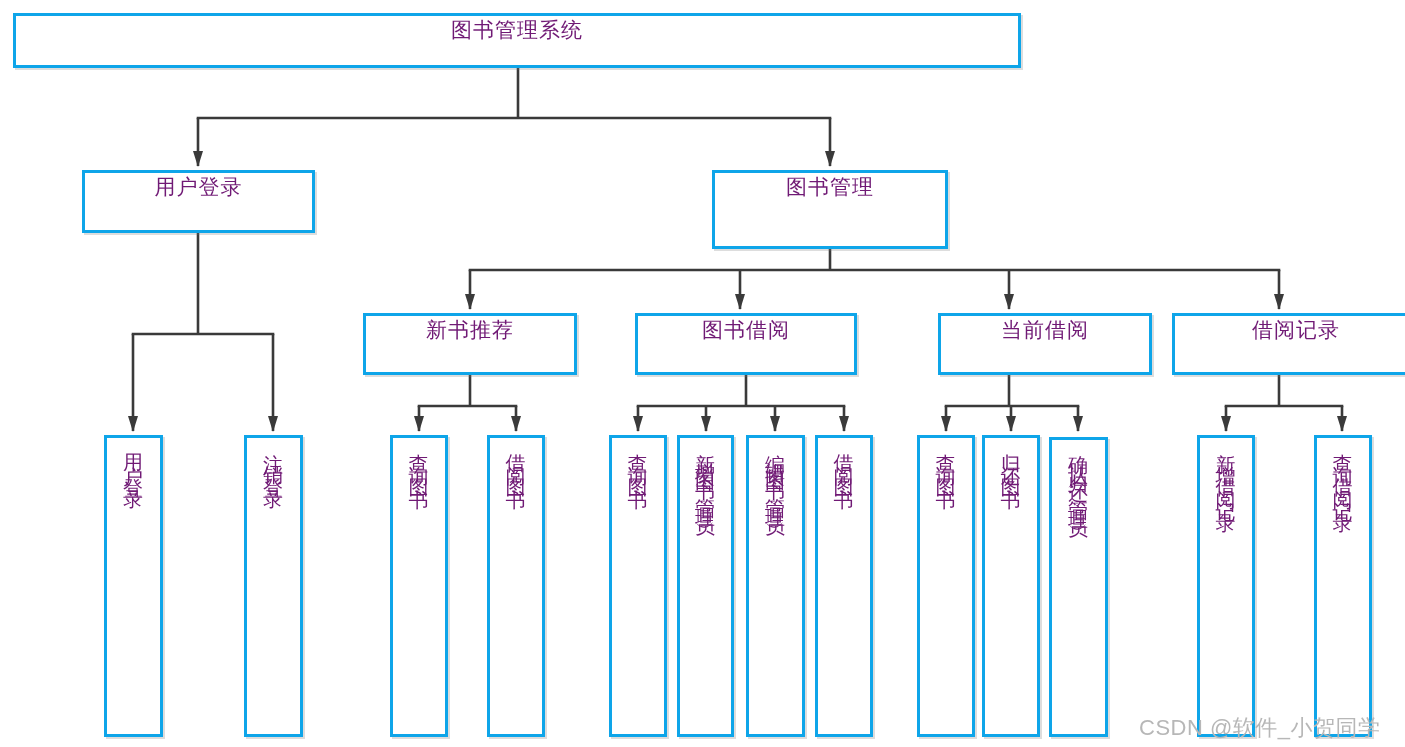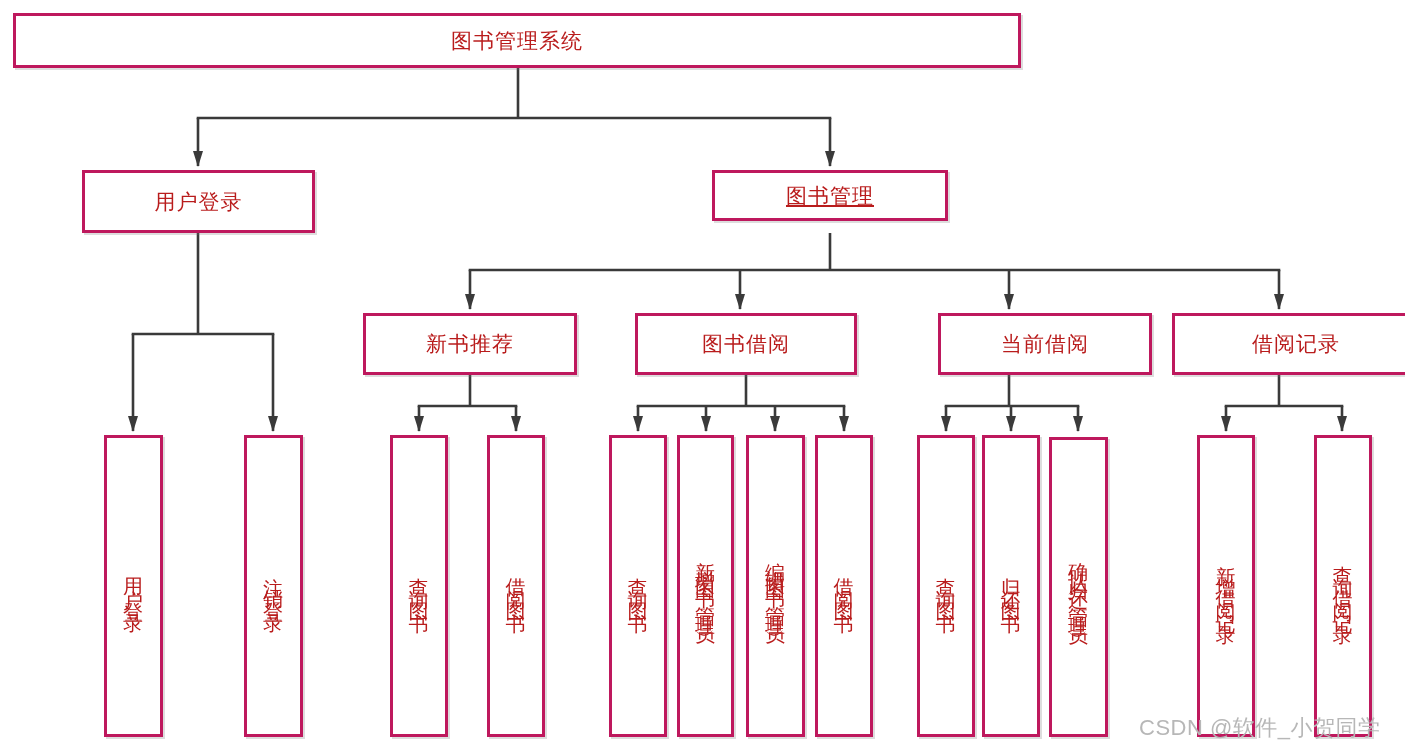--- a/index.html
+++ b/index.html
@@ -17,26 +17,25 @@
   }
   .connectors {
     position: absolute;
     left: 0; top: 0;
     width: 1405px; height: 747px;
     pointer-events: none;
   }
   .node {
     position: absolute;
     box-sizing: border-box;
-    border: 3px solid #be185d;
+    border: 3px solid #0ea5e9;
     background: #ffffff;
     display: flex;
-    align-items: center;
     justify-content: center;
-    color: #b91c1c;
+    color: #701a75;
     box-shadow: 2px 2px 0 rgba(120,120,120,0.25);
   }
   .node.h span {
     font-size: 21px;
     letter-spacing: 1px;
     white-space: nowrap;
   }
   .node.v span {
     writing-mode: vertical-rl;
     text-orientation: mixed;
@@ -113,21 +112,21 @@
     </g>
   </svg>
 
   <div class="node h" style="left:13px; top:13px; width:1008px; height:55px;">
     <span>图书管理系统</span>
   </div>
 
   <div class="node h" style="left:82px; top:170px; width:233px; height:63px;">
     <span>用户登录</span>
   </div>
-  <div class="node h" style="left:712px; top:170px; width:236px; height:51px;text-decoration:underline;">
+  <div class="node h" style="left:712px; top:170px; width:236px; height:79px;">
     <span>图书管理</span>
   </div>
 
   <div class="node h" style="left:635px; top:313px; width:222px; height:62px;">
     <span>图书借阅</span>
   </div>
   <div class="node h" style="left:363px; top:313px; width:214px; height:62px;">
     <span>新书推荐</span>
   </div>
   <div class="node h" style="left:938px; top:313px; width:214px; height:62px;">

